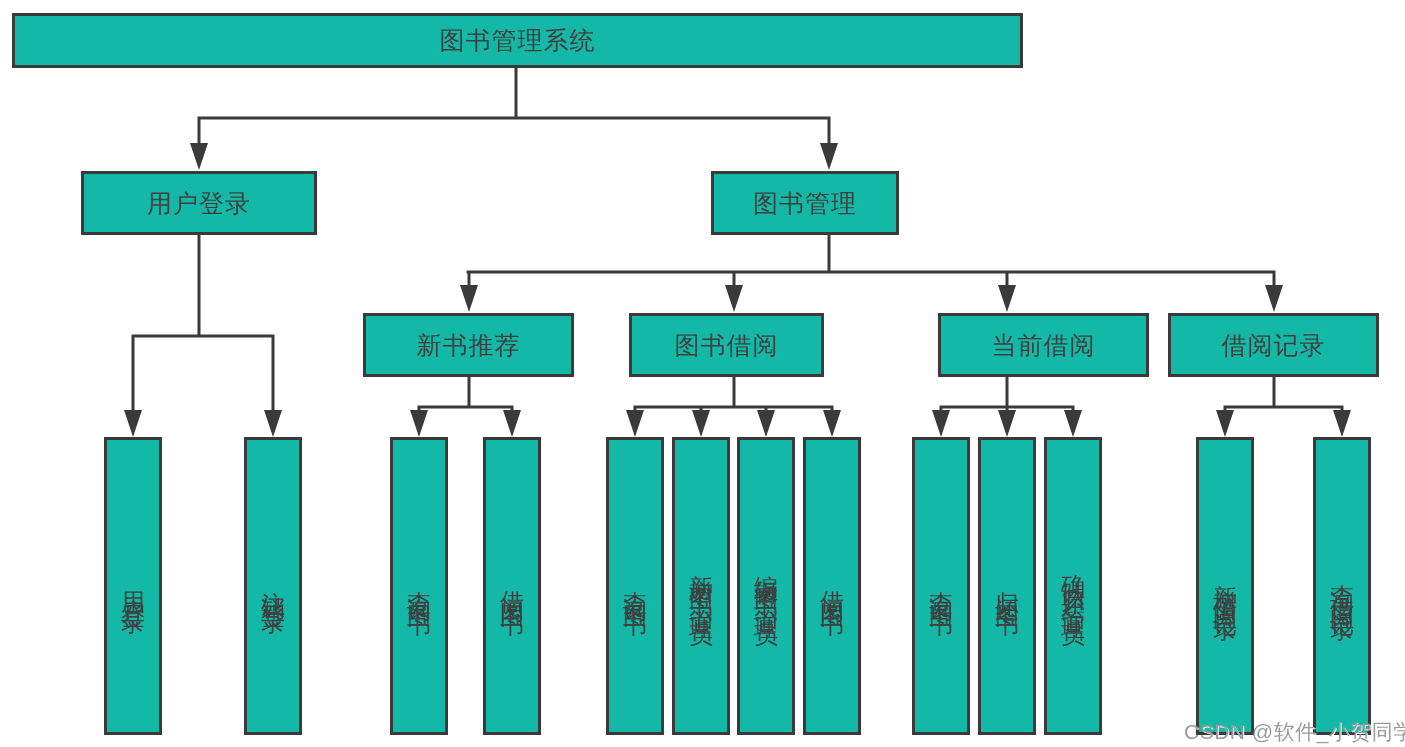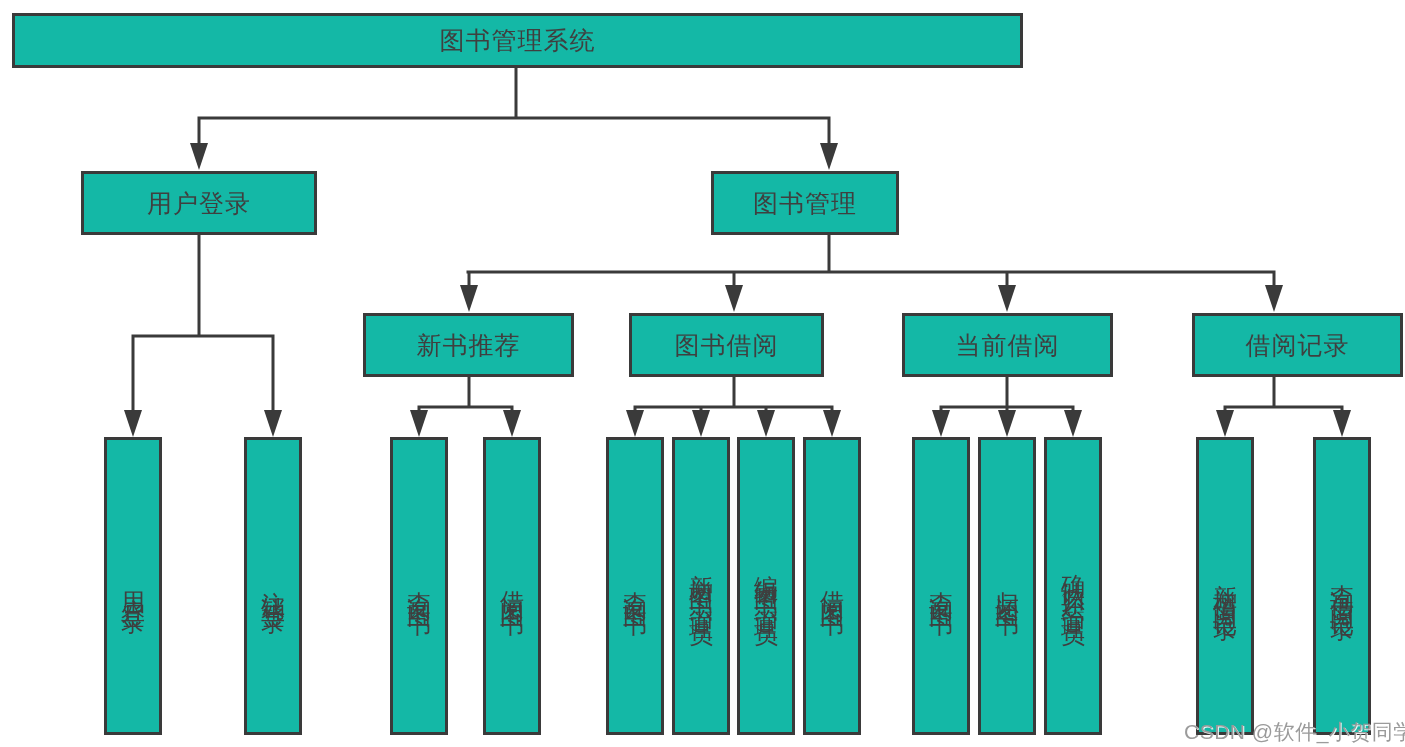--- a/index.html
+++ b/index.html
@@ -53,22 +53,22 @@
     top: 437px;
     height: 298px;
   }
 
   
   #n-root   { left: 12px;   top: 13px;  width: 1011px; height: 55px; }
   #n-login  { left: 81px;   top: 171px; width: 236px;  height: 64px; }
   #n-mgmt   { left: 711px;  top: 171px; width: 188px;  height: 64px; }
   #n-rec    { left: 363px;  top: 313px; width: 211px;  height: 64px; }
   #n-borrow { left: 629px;  top: 313px; width: 195px;  height: 64px; }
-  #n-cur    { left: 902px;  top: 313px; width: 211px;  height: 64px; }
-  #n-hist   { left: 1168px; top: 313px; width: 211px;  height: 64px; margin-left: 24px; }
+  #n-cur    { left: 938px;  top: 313px; width: 211px;  height: 64px; }
+  #n-hist   { left: 1168px; top: 313px; width: 211px;  height: 64px; }
 
   
   #n-a1 { left: 104px; }
   #n-a2 { left: 244px; }
   #n-b1 { left: 390px; }
   #n-b2 { left: 483px; }
   #n-c1 { left: 606px; }
   #n-c2 { left: 672px; }
   #n-c3 { left: 737px; }
   #n-c4 { left: 803px; }

